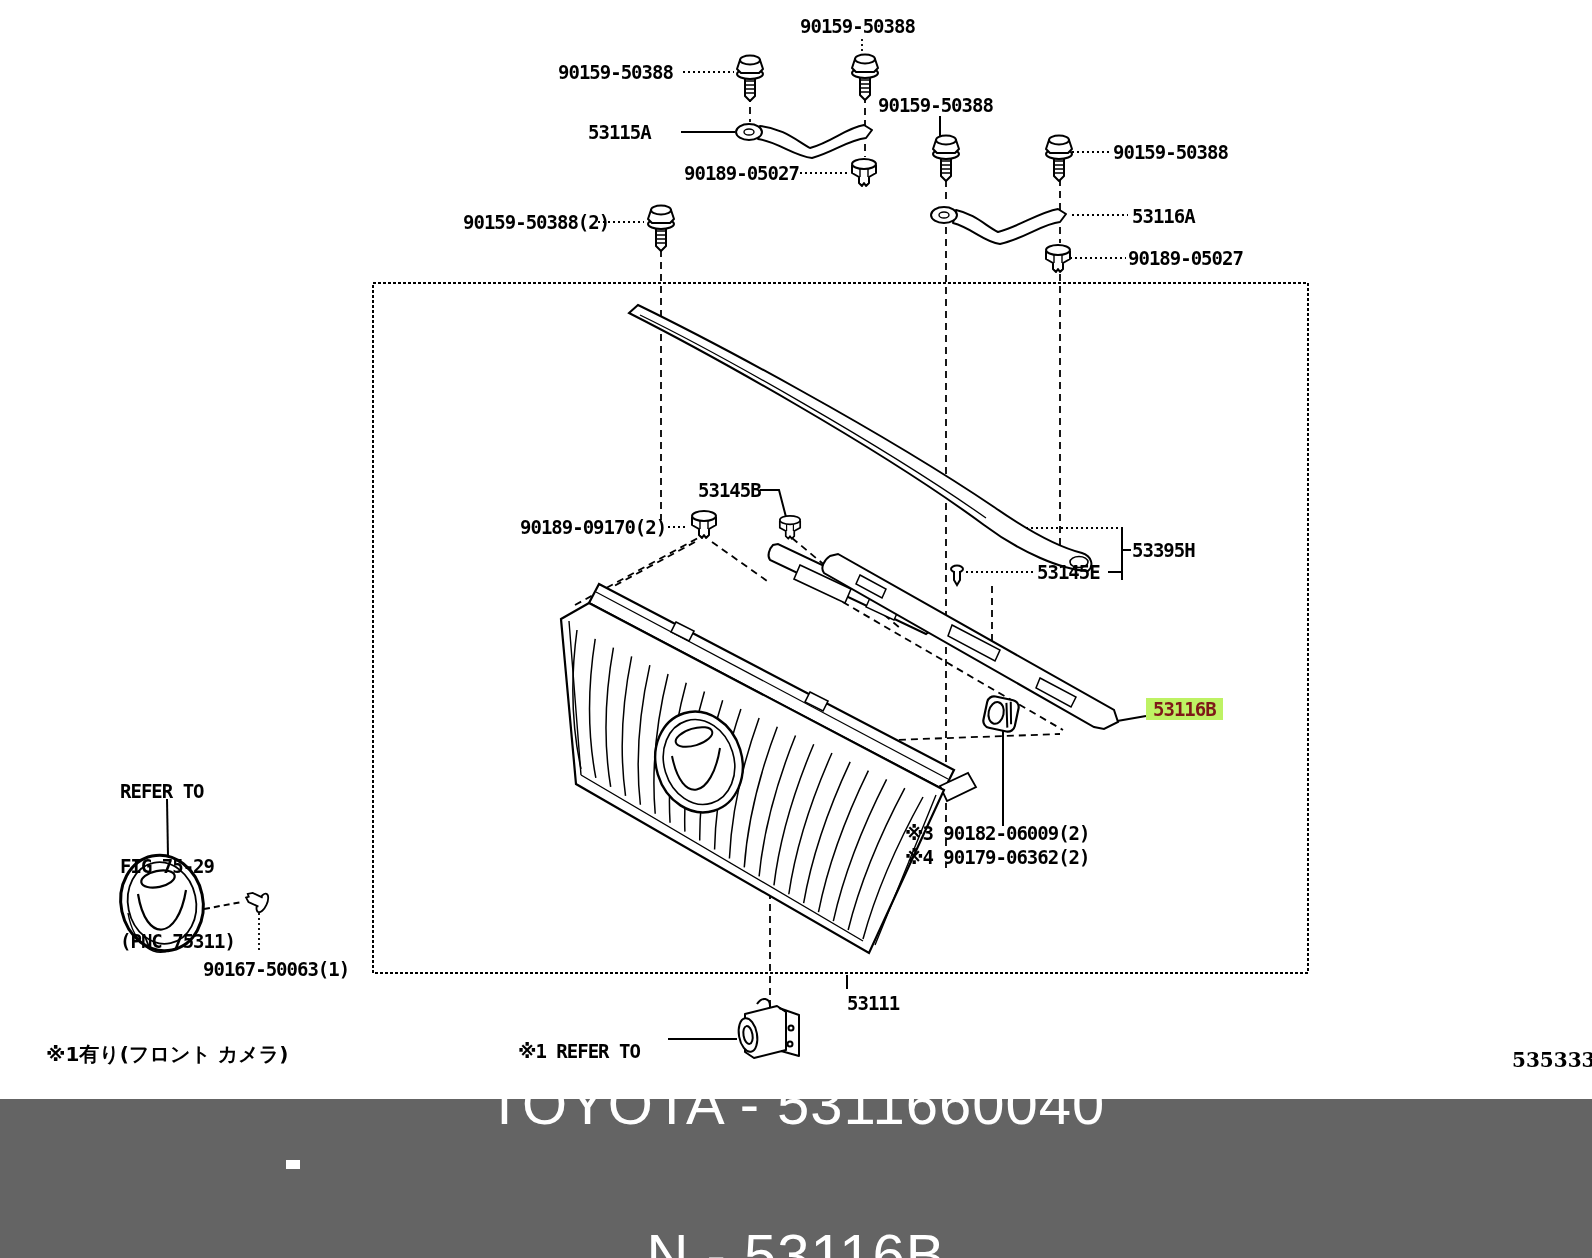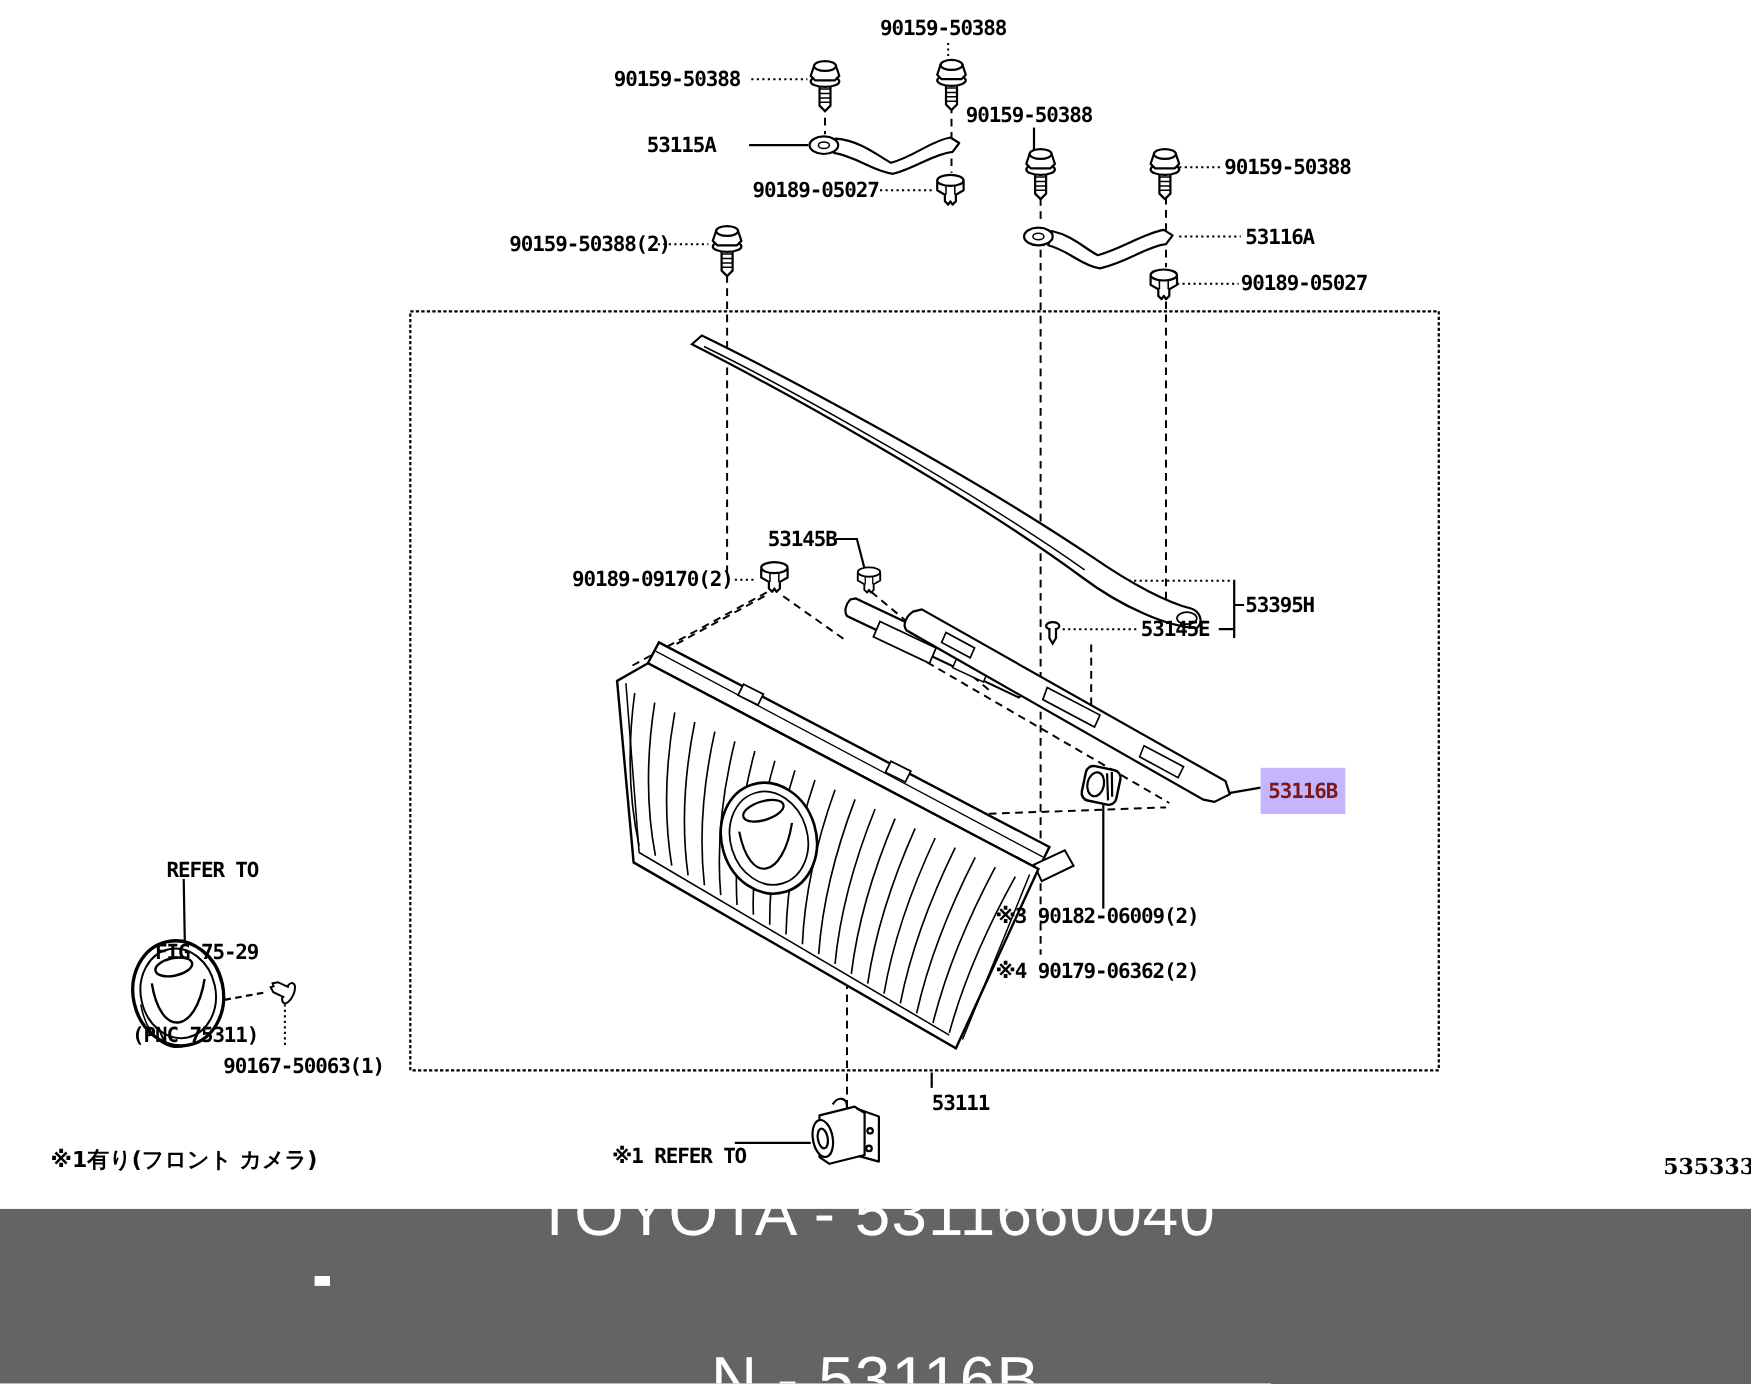--- a/index.html
+++ b/index.html
@@ -1,24 +1,24 @@
 <!DOCTYPE html>
 <html><head>
 <meta charset="utf-8">
 <style>
   html,body{margin:0;padding:0;background:#fff;}
   #page{position:relative;width:1592px;height:1258px;background:#ffffff;overflow:hidden;
         font-family:"DejaVu Sans Mono","DejaVu Sans",monospace;}
   svg{position:absolute;left:0;top:0;}
   .lbl{position:absolute;font:bold 19px "DejaVu Sans Mono","DejaVu Sans",monospace;
        color:#000;letter-spacing:-1px;white-space:pre;line-height:22px;}
-  .blk div{white-space:pre;text-align:right;}
+  .blk div{white-space:pre;}
   .jp{font-family:"DejaVu Sans",sans-serif;font-weight:bold;font-size:20px;
       letter-spacing:0;line-height:26px;}
-  .hl{background:#c4b5fd;color:#7e1818;padding:10px 7px;letter-spacing:-1px;}
+  .hl{background:#bef264;color:#7e1818;padding:0 7px;letter-spacing:-1px;}
   .indent{padding-left:35px;}
   .figid{font:bold 20px "DejaVu Serif",serif;letter-spacing:0;margin-left:44px;}
   #banner{position:absolute;left:0;top:1099px;width:1592px;height:159px;background:#646464;
           display:flex;align-items:center;justify-content:center;gap:84px;flex-direction:column;}
   #banner span{color:#ffffff;font:400 58px "Liberation Sans",sans-serif;letter-spacing:1px;}
   #banner-artifact{position:absolute;left:286px;top:1160px;width:14px;height:9px;background:#ffffff;}
 </style>
 </head>
 <body>
 
@@ -211,21 +211,21 @@
 <div class="lbl" style="left:1113px;top:141px">90159-50388</div>
 <div class="lbl" style="left:1132px;top:205px">53116A</div>
 <div class="lbl" style="left:1128px;top:247px">90189-05027</div>
 <div class="lbl" style="left:463px;top:211px">90159-50388(2)</div>
 <div class="lbl" style="left:698px;top:479px">53145B</div>
 <div class="lbl" style="left:520px;top:516px">90189-09170(2)</div>
 <div class="lbl" style="left:1132px;top:539px">53395H</div>
 <div class="lbl" style="left:1037px;top:561px">53145E</div>
 <div class="lbl hl" style="left:1146px;top:698px">53116B</div>
 <div class="lbl" style="left:905px;top:822px">※3 90182-06009(2)</div>
-<div class="lbl" style="left:905px;top:872px">※4 90179-06362(2)</div>
+<div class="lbl" style="left:905px;top:846px">※4 90179-06362(2)</div>
 <div class="lbl" style="left:203px;top:958px">90167-50063(1)</div>
 <div class="lbl" style="left:847px;top:992px">53111</div>
 
 <div class="lbl blk" style="left:120px;top:729px;line-height:25px">
   <div>REFER TO</div>
   <div>FIG 75-29</div>
   <div>(PNC 75311)</div>
 </div>
 <div class="lbl blk" style="left:518px;top:994px;line-height:23px">
   <div>※1 REFER TO</div>

